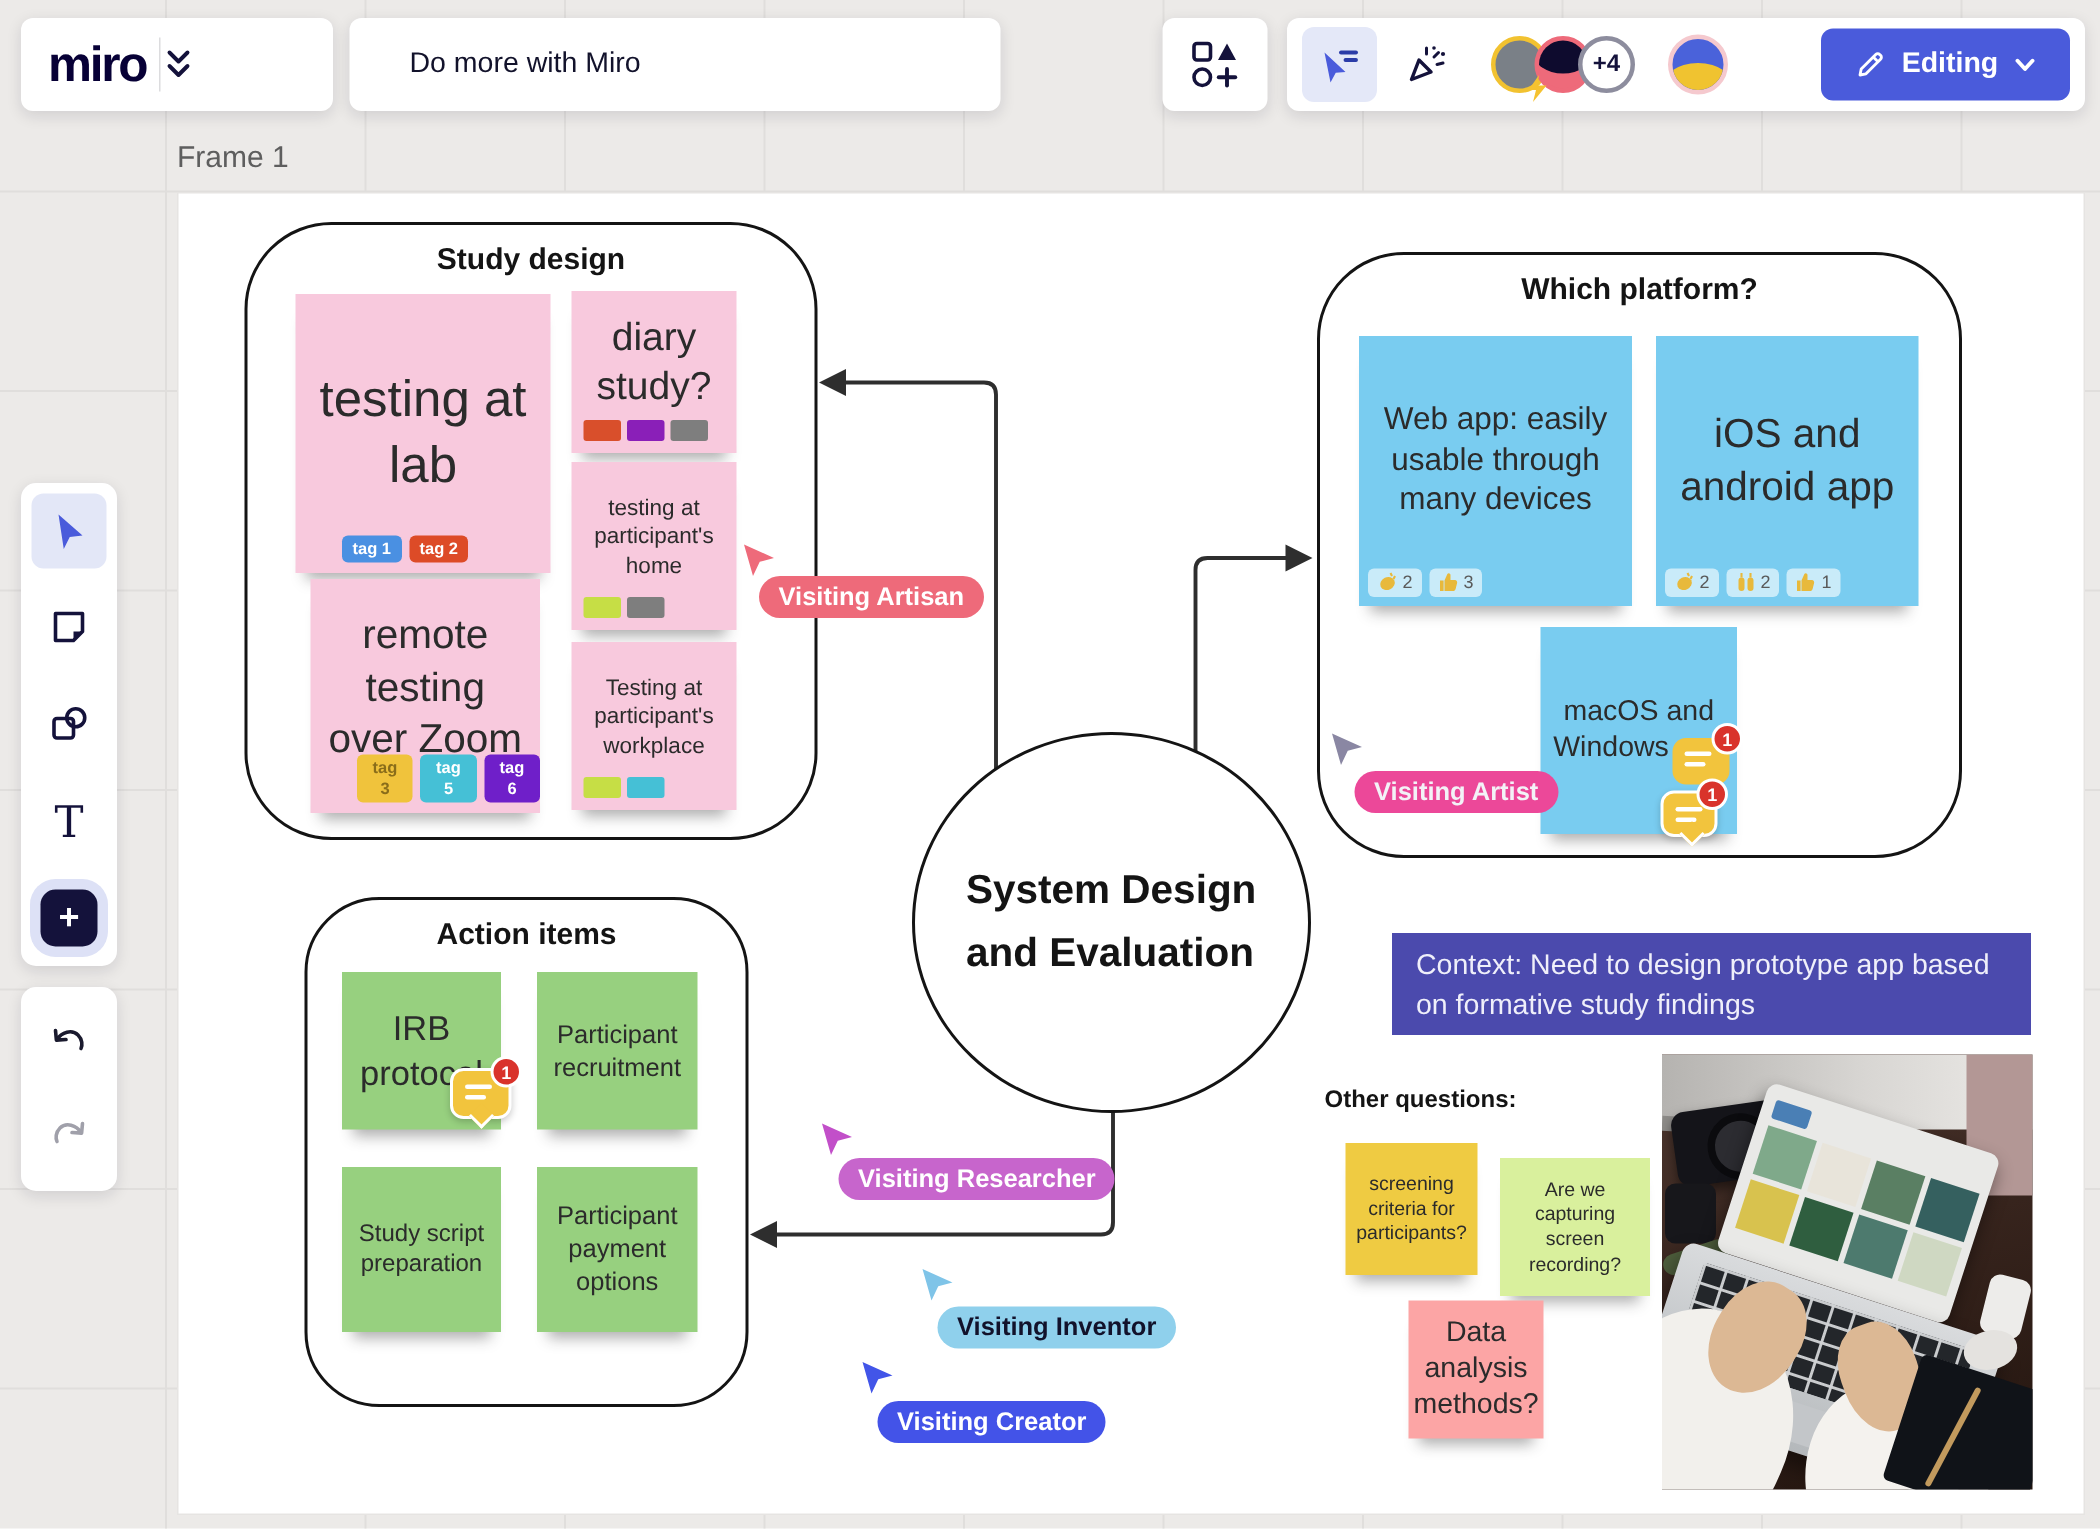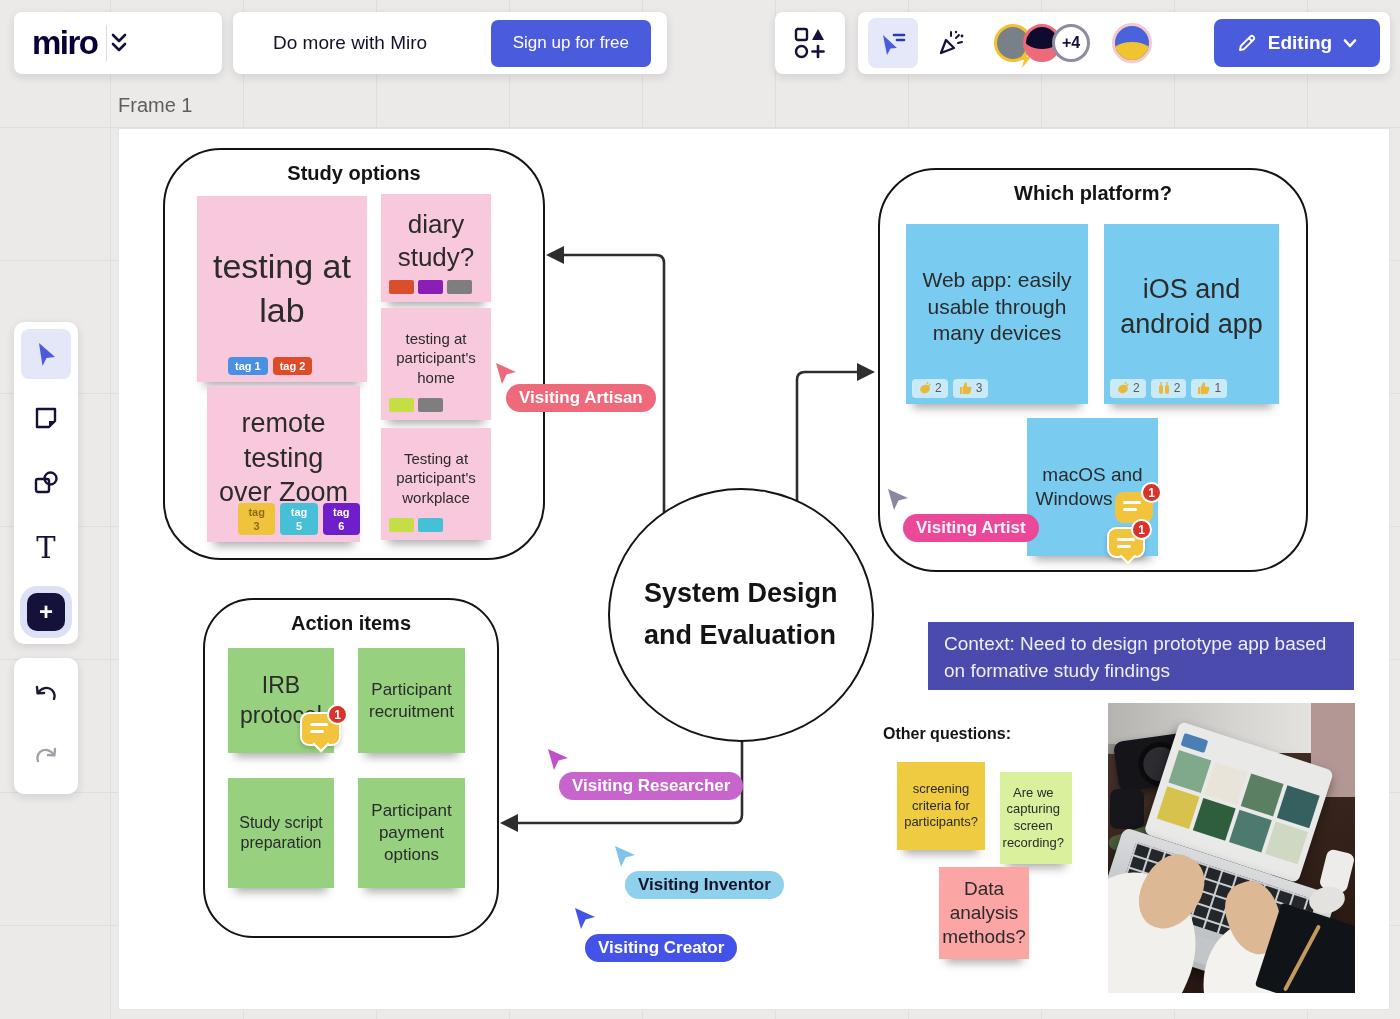--- a/index.html
+++ b/index.html
@@ -96,21 +96,21 @@
   .n-web { left:906px; top:224px; width:182px; height:180px; font-size:21px; padding-bottom:20px; }
   .n-mobile { left:1104px; top:224px; width:175px; height:180px; font-size:27px; padding-bottom:20px; }
   .n-desktop { left:1027px; top:418px; width:131px; height:138px; font-size:19px; }
 
   .n-irb { left:228px; top:648px; width:106px; height:105px; font-size:23px; }
   .n-recruit { left:358px; top:648px; width:107px; height:105px; font-size:17px; }
   .n-script { left:228px; top:778px; width:106px; height:110px; font-size:16px; }
   .n-pay { left:358px; top:778px; width:107px; height:110px; font-size:17px; }
 
   .n-screen { left:897px; top:762px; width:88px; height:88px; font-size:13px; background:#EFCB42; }
-  .n-record { left:1000px; top:772px; width:72px; height:92px; font-size:13px; background:#D9F09D;justify-content:flex-end; }
+  .n-record { left:1000px; top:772px; width:100px; height:92px; font-size:13px; background:#D9F09D; }
   .n-analysis { left:939px; top:867px; width:90px; height:92px; font-size:19px; background:#fca5a5; }
 
   
   .tag-row { position:absolute; left:8px; bottom:7px; display:flex; gap:5px; z-index:4;padding-left:23px; }
   .tag { font-size:11px; font-weight:700; color:#fff; border-radius:4px; padding:2px 7px; }
   .tag-blue { background:#4A90E2; } .tag-red { background:#DD4B27; }
   .tag-yellow { background:#F0C33C; color:#8A6D1A; }
   .tag-cyan { background:#45C0D6; } .tag-purple { background:#6F1FC9; }
   .bar-row { position:absolute; left:8px; bottom:8px; display:flex; gap:4px; z-index:4; }
   .bar { width:25px; height:14px; border-radius:2px; }
@@ -233,21 +233,21 @@
     <path d="M 742 690 L 742 815 Q 742 823 734 823 L 516 823"></path>
   </g>
   <g fill="#2e2e2e">
     <polygon points="546,255 564,246 564,264"></polygon>
     <polygon points="875,372 857,363 857,381"></polygon>
     <polygon points="500,823 518,814 518,832"></polygon>
   </g>
 </svg>
 
 <div class="group g-study">
-  <div class="group-title">Study options</div>
+  <div class="group-title">Study design</div>
 </div>
 <div class="note pink n-lab">
   <span>testing at lab</span>
   <div class="tag-row">
     <span class="tag tag-blue">tag 1</span>
     <span class="tag tag-red">tag 2</span>
   </div>
 </div>
 <div class="note pink n-diary">
   <span>diary study?</span>
@@ -452,21 +452,20 @@
   <svg width="24" height="26" viewBox="0 0 24 26">
       <g stroke="#14123B" stroke-width="2.6" fill="none" stroke-linecap="round" stroke-linejoin="round">
         <polyline points="6,5 12,11 18,5"></polyline>
         <polyline points="6,14 12,20 18,14"></polyline>
       </g>
     </svg>
 </div>
 
 <div class="card card-promo">
   <span class="promo-text">Do more with Miro</span>
-  <button class="btn-primary">Sign up for free</button>
 </div>
 
 <div class="card card-frames">
   <svg width="34" height="34" viewBox="0 0 34 34">
     <rect x="3" y="3" width="11" height="11" rx="2" fill="none" stroke="#14123B" stroke-width="2.4"></rect>
     <polygon points="25,3 31,14 19,14" fill="#14123B"></polygon>
     <circle cx="8.5" cy="25.5" r="5.5" fill="none" stroke="#14123B" stroke-width="2.4"></circle>
     <g stroke="#14123B" stroke-width="2.6" stroke-linecap="round">
         <line x1="25" y1="20" x2="25" y2="31"></line>
         <line x1="19.5" y1="25.5" x2="30.5" y2="25.5"></line>

